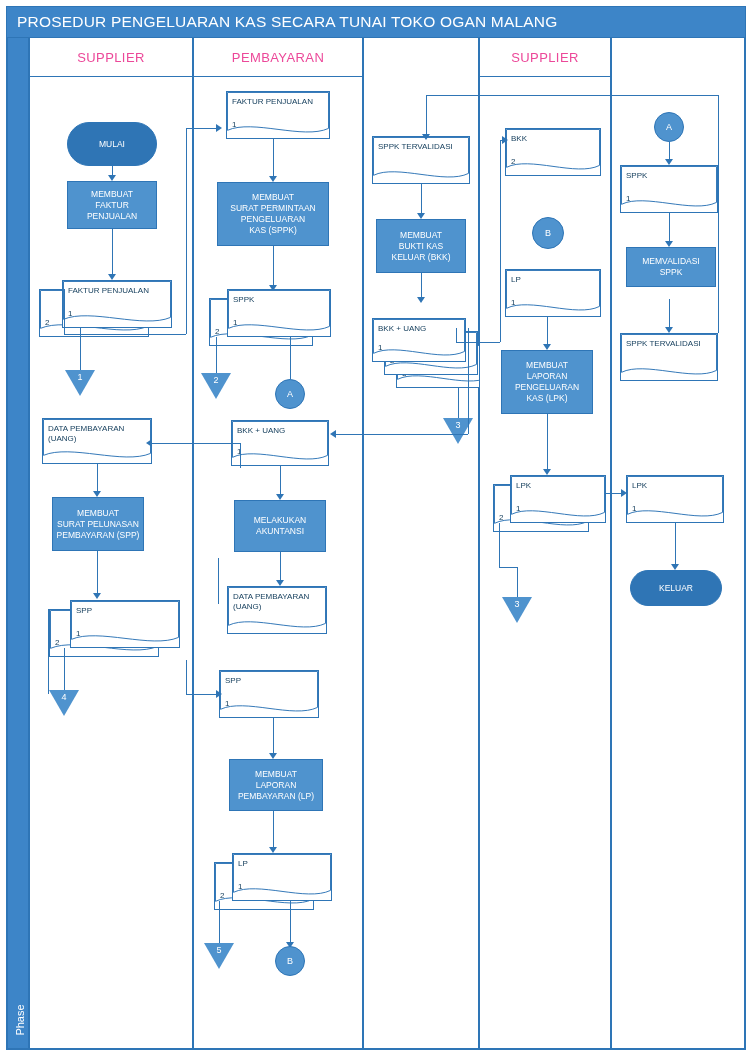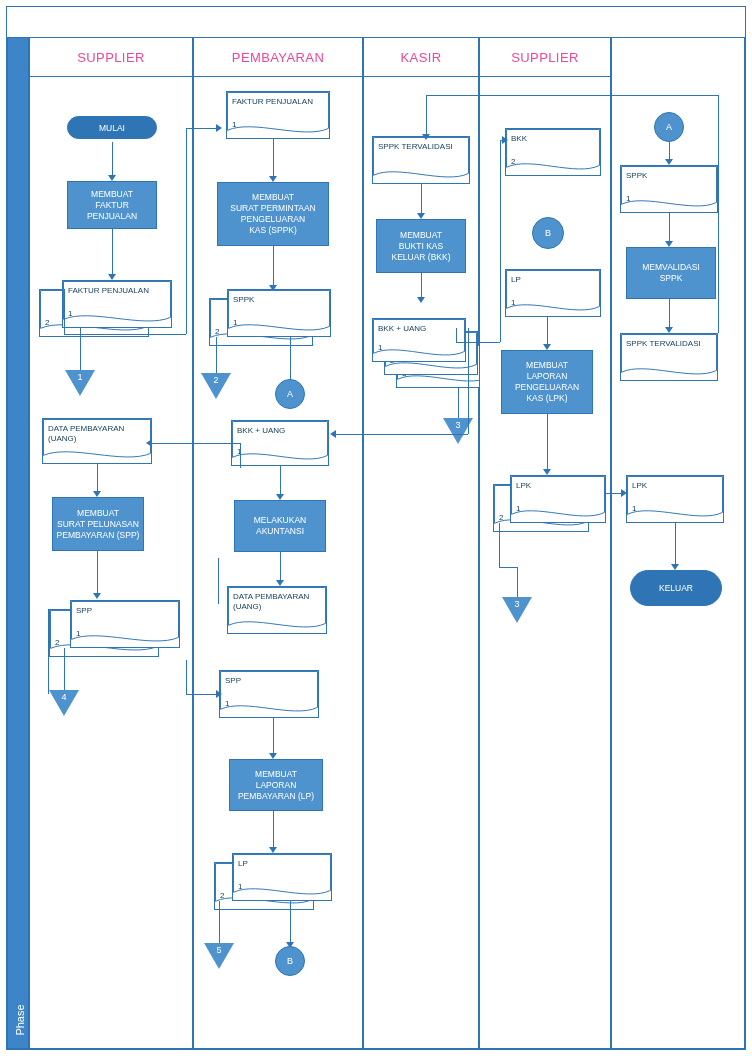--- a/index.html
+++ b/index.html
@@ -53,32 +53,35 @@
   .arrow-r{position:absolute;width:0;height:0;border-top:4px solid transparent;border-bottom:4px solid transparent;border-left:6px solid #2f75b5;}
   .arrow-l{position:absolute;width:0;height:0;border-top:4px solid transparent;border-bottom:4px solid transparent;border-right:6px solid #2f75b5;}
 </style>
 </head>
 <body>
 
 <div id="page">
 
   <div class="frame"></div>
 
+  <div class="title-bar">
+    <span>PROSEDUR PENGELUARAN KAS SECARA TUNAI TOKO OGAN MALANG</span>
+  </div>
 
   <div class="phase">
     <span>Phase</span>
   </div>
 
   <div class="lane" style="left:29px;width:164px;">
     <div class="lane-head">
       <span>SUPPLIER</span>
     </div>
     <div class="lane-body">
 
-      <div class="node term" style="left:37px;top:40px;width:90px;height:23px;">
+      <div class="node term" style="left:37px;top:46px;width:90px;height:44px;">
         <span>MULAI</span>
       </div>
       <div class="ln v" style="left:82px;top:66px;height:36px;"></div>
       <div class="arrow-d" style="left:78px;top:99px;"></div>
 
       <div class="node proc" style="left:37px;top:105px;width:90px;height:48px;">
         <span style="white-space:pre-line">MEMBUAT
 FAKTUR PENJUALAN</span>
       </div>
       <div class="ln v" style="left:82px;top:153px;height:48px;"></div>
@@ -260,23 +263,20 @@
       <div class="ln v" style="left:96px;top:825px;height:45px;"></div>
       <div class="arrow-d" style="left:92px;top:866px;"></div>
       <div class="node conn" style="left:81px;top:870px;width:30px;height:30px;">
         <span>B</span>
       </div>
 
     </div>
   </div>
 
   <div class="lane" style="left:363px;width:116px;">
-    <div class="lane-head">
-      <span>KASIR</span>
-    </div>
     <div class="lane-body">
 
       <div class="node doc" style="left:8px;top:60px;width:98px;height:48px;">
         <svg viewBox="0 0 98 48" preserveAspectRatio="none">
             <path d="M0.5,0.5 H97.5 V38 C74,50 24,28 0.5,40 Z" fill="#fff" stroke="#2e75b6"></path>
           </svg>
         <span class="lbl">SPPK TERVALIDASI</span>
       </div>
       <div class="ln v" style="left:57px;top:108px;height:32px;"></div>
       <div class="arrow-d" style="left:53px;top:137px;"></div>
@@ -392,21 +392,21 @@
       <div class="node doc" style="left:8px;top:89px;width:98px;height:48px;">
         <svg viewBox="0 0 98 48" preserveAspectRatio="none">
             <path d="M0.5,0.5 H97.5 V38 C74,50 24,28 0.5,40 Z" fill="#fff" stroke="#2e75b6"></path>
           </svg>
         <span class="lbl">SPPK</span>
         <span class="stacknum" style="left:5px;top:28px;">1</span>
       </div>
       <div class="ln v" style="left:57px;top:137px;height:30px;"></div>
       <div class="arrow-d" style="left:53px;top:165px;"></div>
 
-      <div class="node proc" style="left:14px;top:171px;width:90px;height:52px;">
+      <div class="node proc" style="left:14px;top:171px;width:90px;height:40px;">
         <span style="white-space:pre-line">MEMVALIDASI
 SPPK</span>
       </div>
       <div class="ln v" style="left:57px;top:223px;height:30px;"></div>
       <div class="arrow-d" style="left:53px;top:251px;"></div>
 
       <div class="node doc" style="left:8px;top:257px;width:98px;height:48px;">
         <svg viewBox="0 0 98 48" preserveAspectRatio="none">
             <path d="M0.5,0.5 H97.5 V38 C74,50 24,28 0.5,40 Z" fill="#fff" stroke="#2e75b6"></path>
           </svg>

